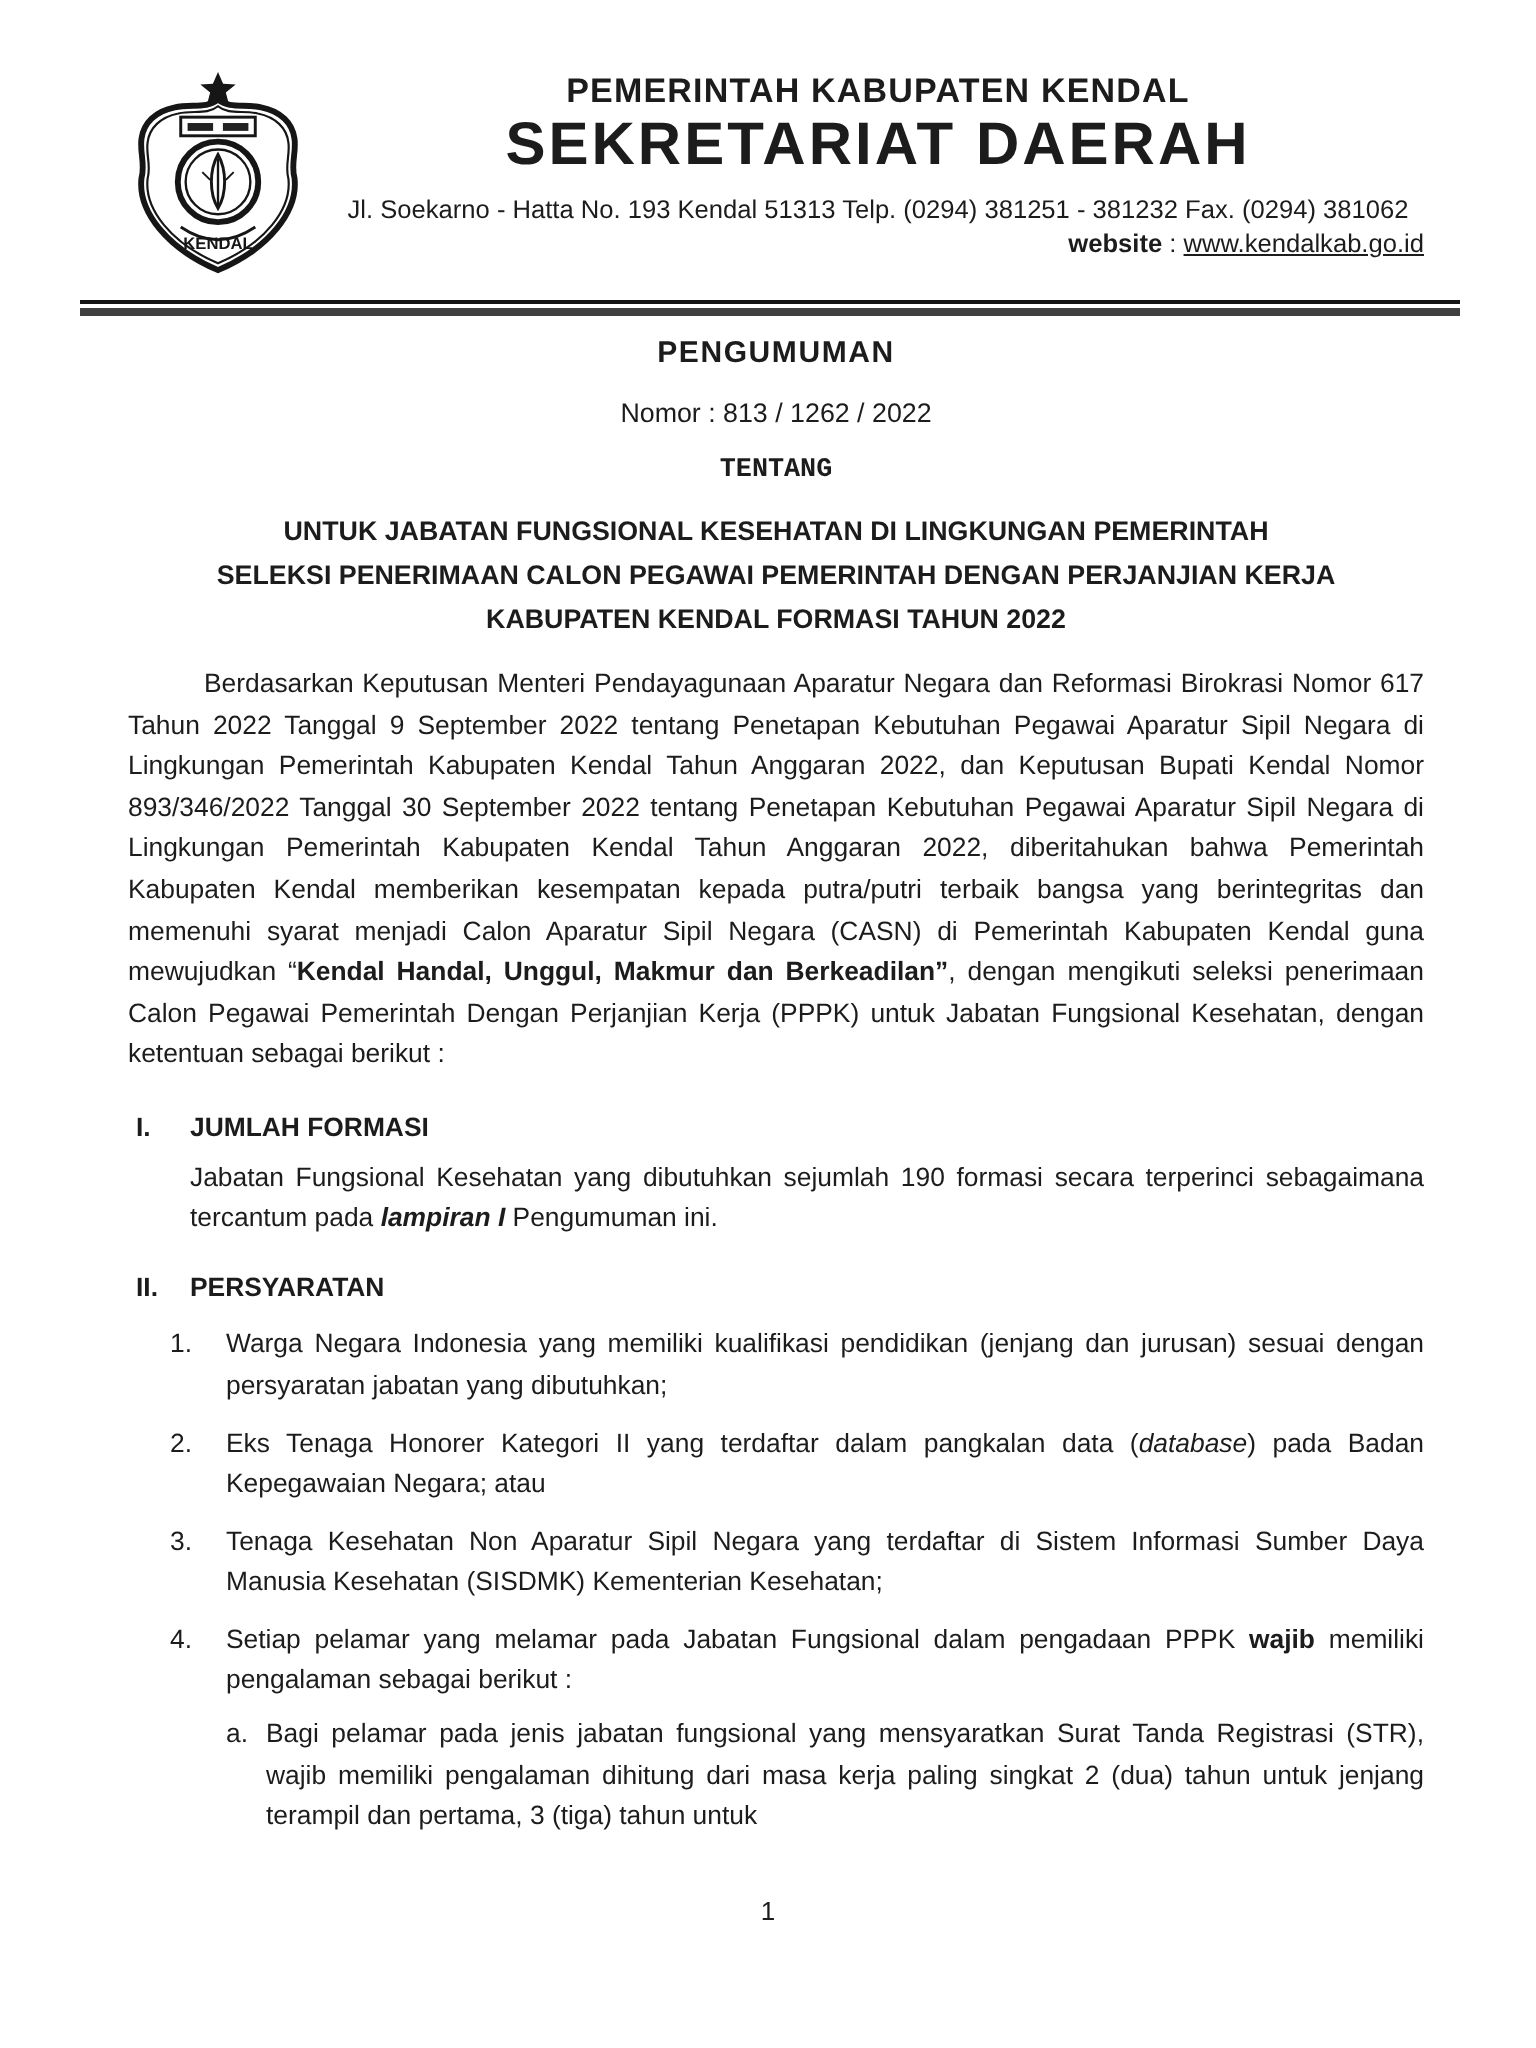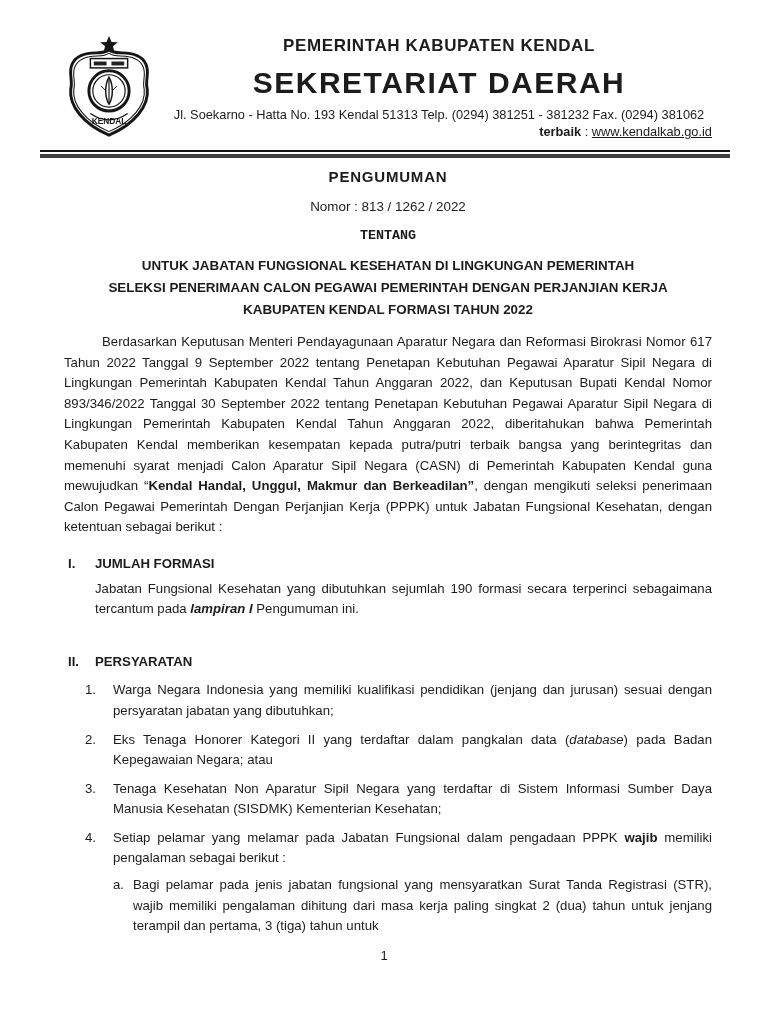--- a/index.html
+++ b/index.html
@@ -7,40 +7,40 @@
     width:768px;height:1024px;position:relative;background:#fff;
     box-sizing:border-box;padding:36px 56px 0 64px;
     font-family:"Liberation Sans","DejaVu Sans",sans-serif;
     color:#1c1c1c;overflow:hidden;
   }
   
   .letterhead{position:relative;min-height:108px;}
   .logo{position:absolute;left:-6px;top:-2px;width:102px;height:108px;}
   .lh-text{margin-left:102px;text-align:center;}
   .agency{font-size:17px;font-weight:700;letter-spacing:.6px;}
-  .dept{font-size:30px;font-weight:700;letter-spacing:1.5px;margin-top:10px;}
+  .dept{font-size:30px;font-weight:700;letter-spacing:1.5px;margin-top:0;}
   .address{font-size:12.8px;margin-top:7px;white-space:nowrap;}
   .website{font-size:12.8px;margin-top:2px;text-align:right;}
   .website b{font-weight:700;}
   .url{text-decoration:underline;}
   
   .rule{margin:6px -18px 0 -24px;border-top:2px solid #151515;padding-top:2px;}
   .rule-thick{height:4px;background:#3f3f3f;}
   
   .title-block{text-align:center;}
   .doc-type{margin-top:10px;font-size:15px;font-weight:700;letter-spacing:.8px;}
   .doc-type .u{text-underline-offset:3px;text-decoration-thickness:1.5px;}
   .nomor{margin-top:14px;font-size:13.4px;}
   .tentang{margin-top:14px;font-size:13.4px;font-weight:700;font-family:Liberation Mono, monospace;}
   .subject{margin-top:12px;font-size:13.4px;font-weight:700;line-height:22px;}
   
   .bodytext{font-size:13.2px;line-height:20.6px;}
   .intro{margin:11px 0 0 0;text-indent:38px;text-align:justify;}
   .section{margin-top:16px;}
-  .sec2{margin-top:32px;}
+  .sec2{margin-top:14px;}
   .sec-head{display:flex;font-weight:700;margin-left:4px;}
   .sec-num{width:27px;flex:none;}
   .sec-body{margin-left:31px;margin-top:4px;text-align:justify;}
   .item{display:flex;margin-top:8px;margin-left:21px;}
   .item-num{width:28px;flex:none;}
   .item-text{flex:1;text-align:justify;}
   .sub-item{display:flex;margin-top:6px;}
   .sub-num{width:20px;flex:none;}
   .sub-text{flex:1;text-align:justify;}
   .bi{font-weight:700;font-style:italic;}
@@ -72,21 +72,21 @@
           <line x1="60" y1="52" x2="56" y2="56" stroke="#161616" stroke-width="1"></line>
           <path d="M33,80 Q52,93 71,80" fill="none" stroke="#161616" stroke-width="1.4"></path>
           <text x="52" y="91" text-anchor="middle" font-size="8.5" font-weight="bold" font-family="Liberation Sans, DejaVu Sans, sans-serif" fill="#161616">KENDAL</text>
         </g>
       </svg>
     </div>
     <div class="lh-text">
       <div class="agency">PEMERINTAH KABUPATEN KENDAL</div>
       <div class="dept">SEKRETARIAT DAERAH</div>
       <div class="address">Jl. Soekarno - Hatta No. 193 Kendal 51313 Telp. (0294) 381251 - 381232 Fax. (0294) 381062</div>
-      <div class="website"><b>terbaik</b><span> : </span><span class="url">www.kendalkab.go.id</span></div>
+      <div class="website"><b>website</b><span> : </span><span class="url">www.kendalkab.go.id</span></div>
     </div>
   </header>
 
   <div class="rule">
     <div class="rule-thick"></div>
   </div>
 
   <section class="title-block">
     <div class="doc-type"><span class="u">PENGUMUMAN</span></div>
     <div class="nomor">Nomor : 813 / 1262 / 2022</div>

